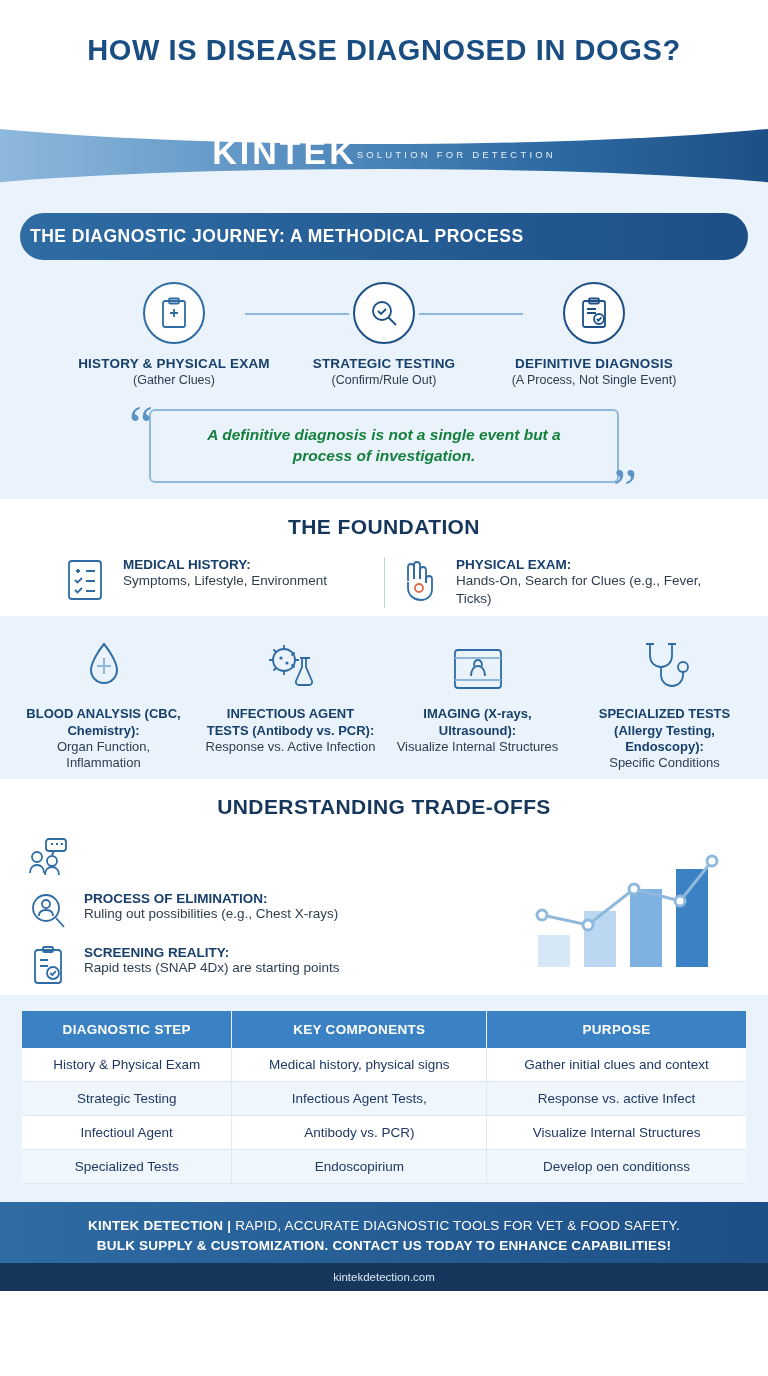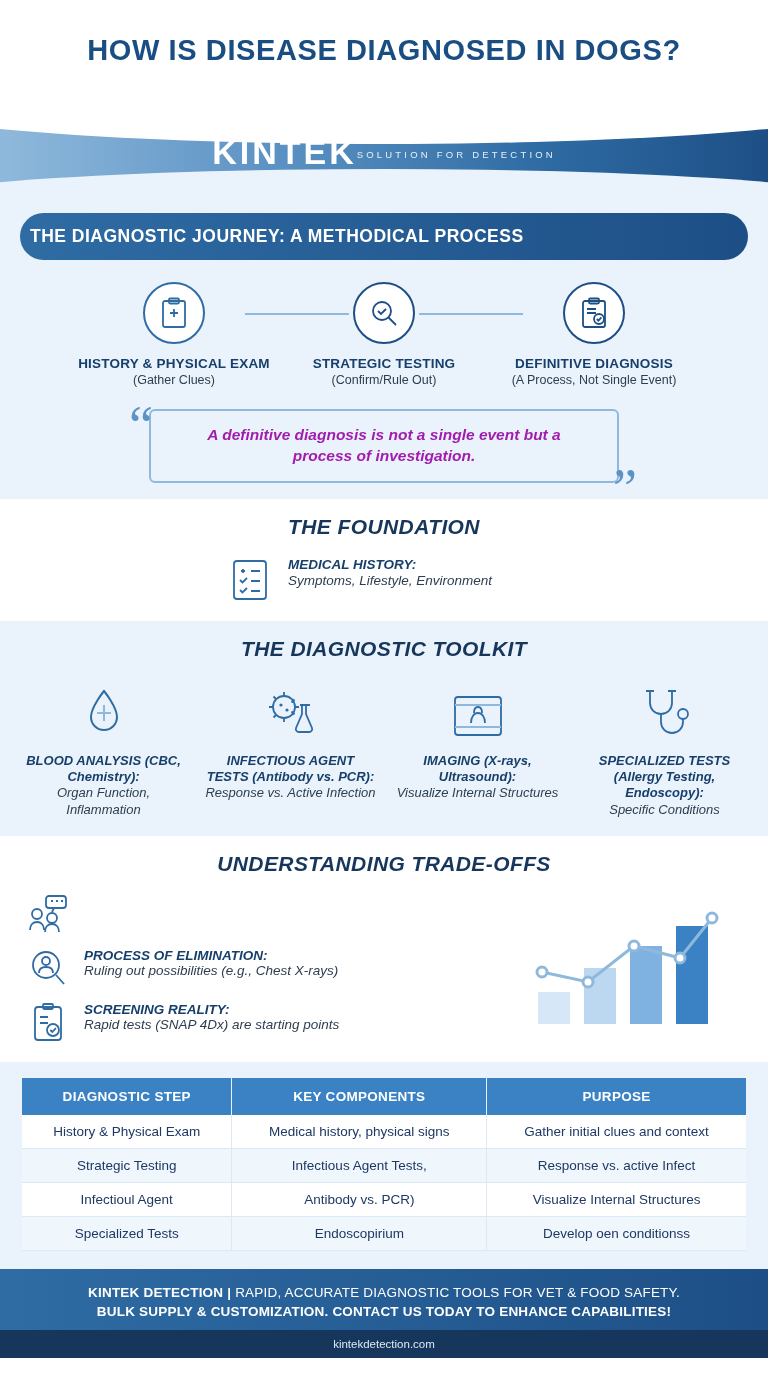--- a/index.html
+++ b/index.html
@@ -102,28 +102,28 @@
   .quote-box {
     position:relative;
     width: 470px;
     border:2px solid #8fb9dc;
     border-radius: 6px;
     padding: 14px 26px;
     background:#eaf3fb;
     text-align:center;
   }
   .quote-box p {
-    font-style: italic; font-size:15.5px; line-height:1.35; color:#a21caf; font-weight:600;
+    font-style: italic; font-size:15.5px; line-height:1.35; color:#15803d; font-weight:600;
   }
   .qmark { position:absolute; font-size:54px; color:#5d93c4; font-family:"Liberation Serif",serif; line-height:1;}
   .qmark.left { left:-22px; top:-12px; }
   .qmark.right { right:-20px; bottom:-34px; }
 
   
-  .section { padding: 16px 0 18px; font-style: italic; }
+  .section { padding: 16px 0 8px; }
   .section h2 {
     text-align:center; font-size:21px; font-weight:800; color:#16365c;
     letter-spacing:.4px; margin-bottom: 18px;
   }
   .foundation { background:#fff; }
   .found-row { display:flex; justify-content:center; align-items:flex-start; }
   .found-col { display:flex; gap:17px; width:330px; padding: 0 10px; }
   .found-col + .found-col { border-left:1.5px solid #b9d3ea; }
   .found-txt b { font-size:13.5px; color:#173f6b; display:block; }
   .found-txt span { font-size:13.5px; color:#2c3e50; line-height:1.35; display:block;}
@@ -256,25 +256,39 @@
             <path d="M12 14h4M14 12v4"></path>
             <path d="M11 23l2.5 2.5L18 21M11 33l2.5 2.5L18 31"></path>
             <path d="M22 14h9M22 24h9M22 34h9"></path>
           </svg>
         </span>
         <div class="found-txt">
           <b>MEDICAL HISTORY:</b>
           <span>Symptoms, Lifestyle, Environment</span>
         </div>
       </div>
+      <div class="found-col">
+        <span>
+          <svg width="44" height="46" viewBox="0 0 44 46" fill="none" stroke="#2f6ca4" stroke-width="1.8">
+            <path d="M13 24V10a3 3 0 016 0v12"></path>
+            <path d="M19 22V8a3 3 0 016 0v14"></path>
+            <path d="M25 22v-9a3 3 0 016 0v13"></path>
+            <path d="M31 26v-4a3 3 0 016 0v10c0 7-5 11-11 11s-13-4-13-12v-6"></path>
+            <circle cx="24" cy="31" r="4" stroke="#e06a4a"></circle>
+          </svg>
+        </span>
+        <div class="found-txt">
+          <b>PHYSICAL EXAM:</b>
+          <span>Hands-On, Search for Clues (e.g., Fever, Ticks)</span>
+        </div>
+      </div>
     </div>
   </div>
 
   <div class="section toolkit">
-    <h2>THE DIAGNOSTIC TOOLKIT</h2>
     <div class="tools">
       <div class="tool">
         <div class="ic">
           <svg width="44" height="56" viewBox="0 0 44 56" fill="none" stroke="#2f6ca4" stroke-width="2">
             <path d="M22 6C22 6 9 22 9 32a13 13 0 0026 0C35 22 22 6 22 6z"></path>
             <path d="M22 20v16M15 28h14" stroke="#8fb9dc"></path>
           </svg>
         </div>
         <b>BLOOD ANALYSIS (CBC, Chemistry):</b>
         <span>Organ Function, Inflammation</span>

